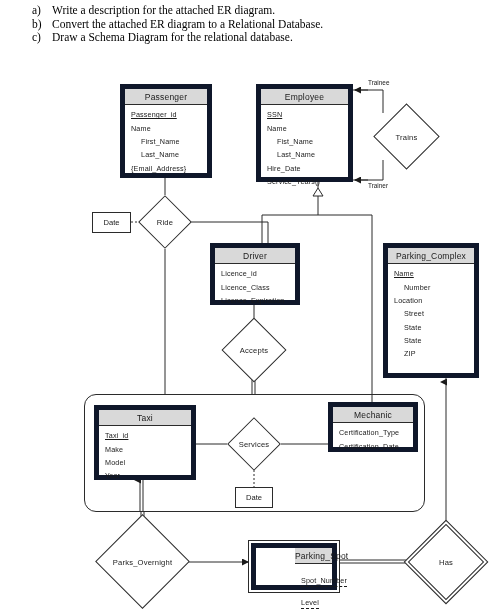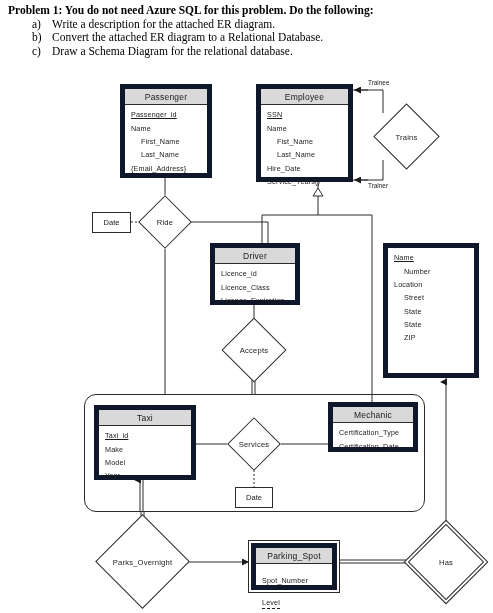--- a/index.html
+++ b/index.html
@@ -96,20 +96,21 @@
     position: absolute;
     border: 1px solid #2b2b2b;
     background: #ffffff;
     box-sizing: border-box;
     padding: 2px;
   }
   .weak-outer .entity {
     position: static;
     width: 100%;
     height: 100%;
+    padding-left: 39px;
   }
   .diamond {
     position: absolute;
     border: 1px solid #2b2b2b;
     background: #ffffff;
     transform: rotate(45deg);
     box-sizing: border-box;
   }
   .diamond .dlabel {
     position: absolute;
@@ -146,21 +147,20 @@
     position: absolute;
     font-size: 6.4px;
     color: #1a1a1a;
     white-space: nowrap;
   }
 </style>
 </head>
 <body>
 
 <div id="problem-text">
-  <div class="lead">Problem 1: You do not need Azure SQL for this problem. Do the following:</div>
   <ol>
     <li>
       <span class="marker">a)</span>
       <span>Write a description for the attached ER diagram.</span>
     </li>
     <li>
       <span class="marker">b)</span>
       <span>Convert the attached ER diagram to a Relational Database.</span>
     </li>
     <li>
@@ -278,20 +278,21 @@
   <div class="entity" style="left:210px; top:243px; width:90px; height:62px;">
     <div class="ent-title">Driver</div>
     <div class="attrs">
       <div class="attr">Licence_id</div>
       <div class="attr">Licence_Class</div>
       <div class="attr">Licence_Expiration</div>
     </div>
   </div>
 
   <div class="entity" style="left:383px; top:243px; width:96px; height:135px;">
+    <div class="ent-title">Parking_Complex</div>
     <div class="attrs">
       <div class="attr key">Name</div>
       <div class="attr indent">Number</div>
       <div class="attr">Location</div>
       <div class="attr indent">Street</div>
       <div class="attr indent">State</div>
       <div class="attr indent">State</div>
       <div class="attr indent">ZIP</div>
     </div>
   </div>

